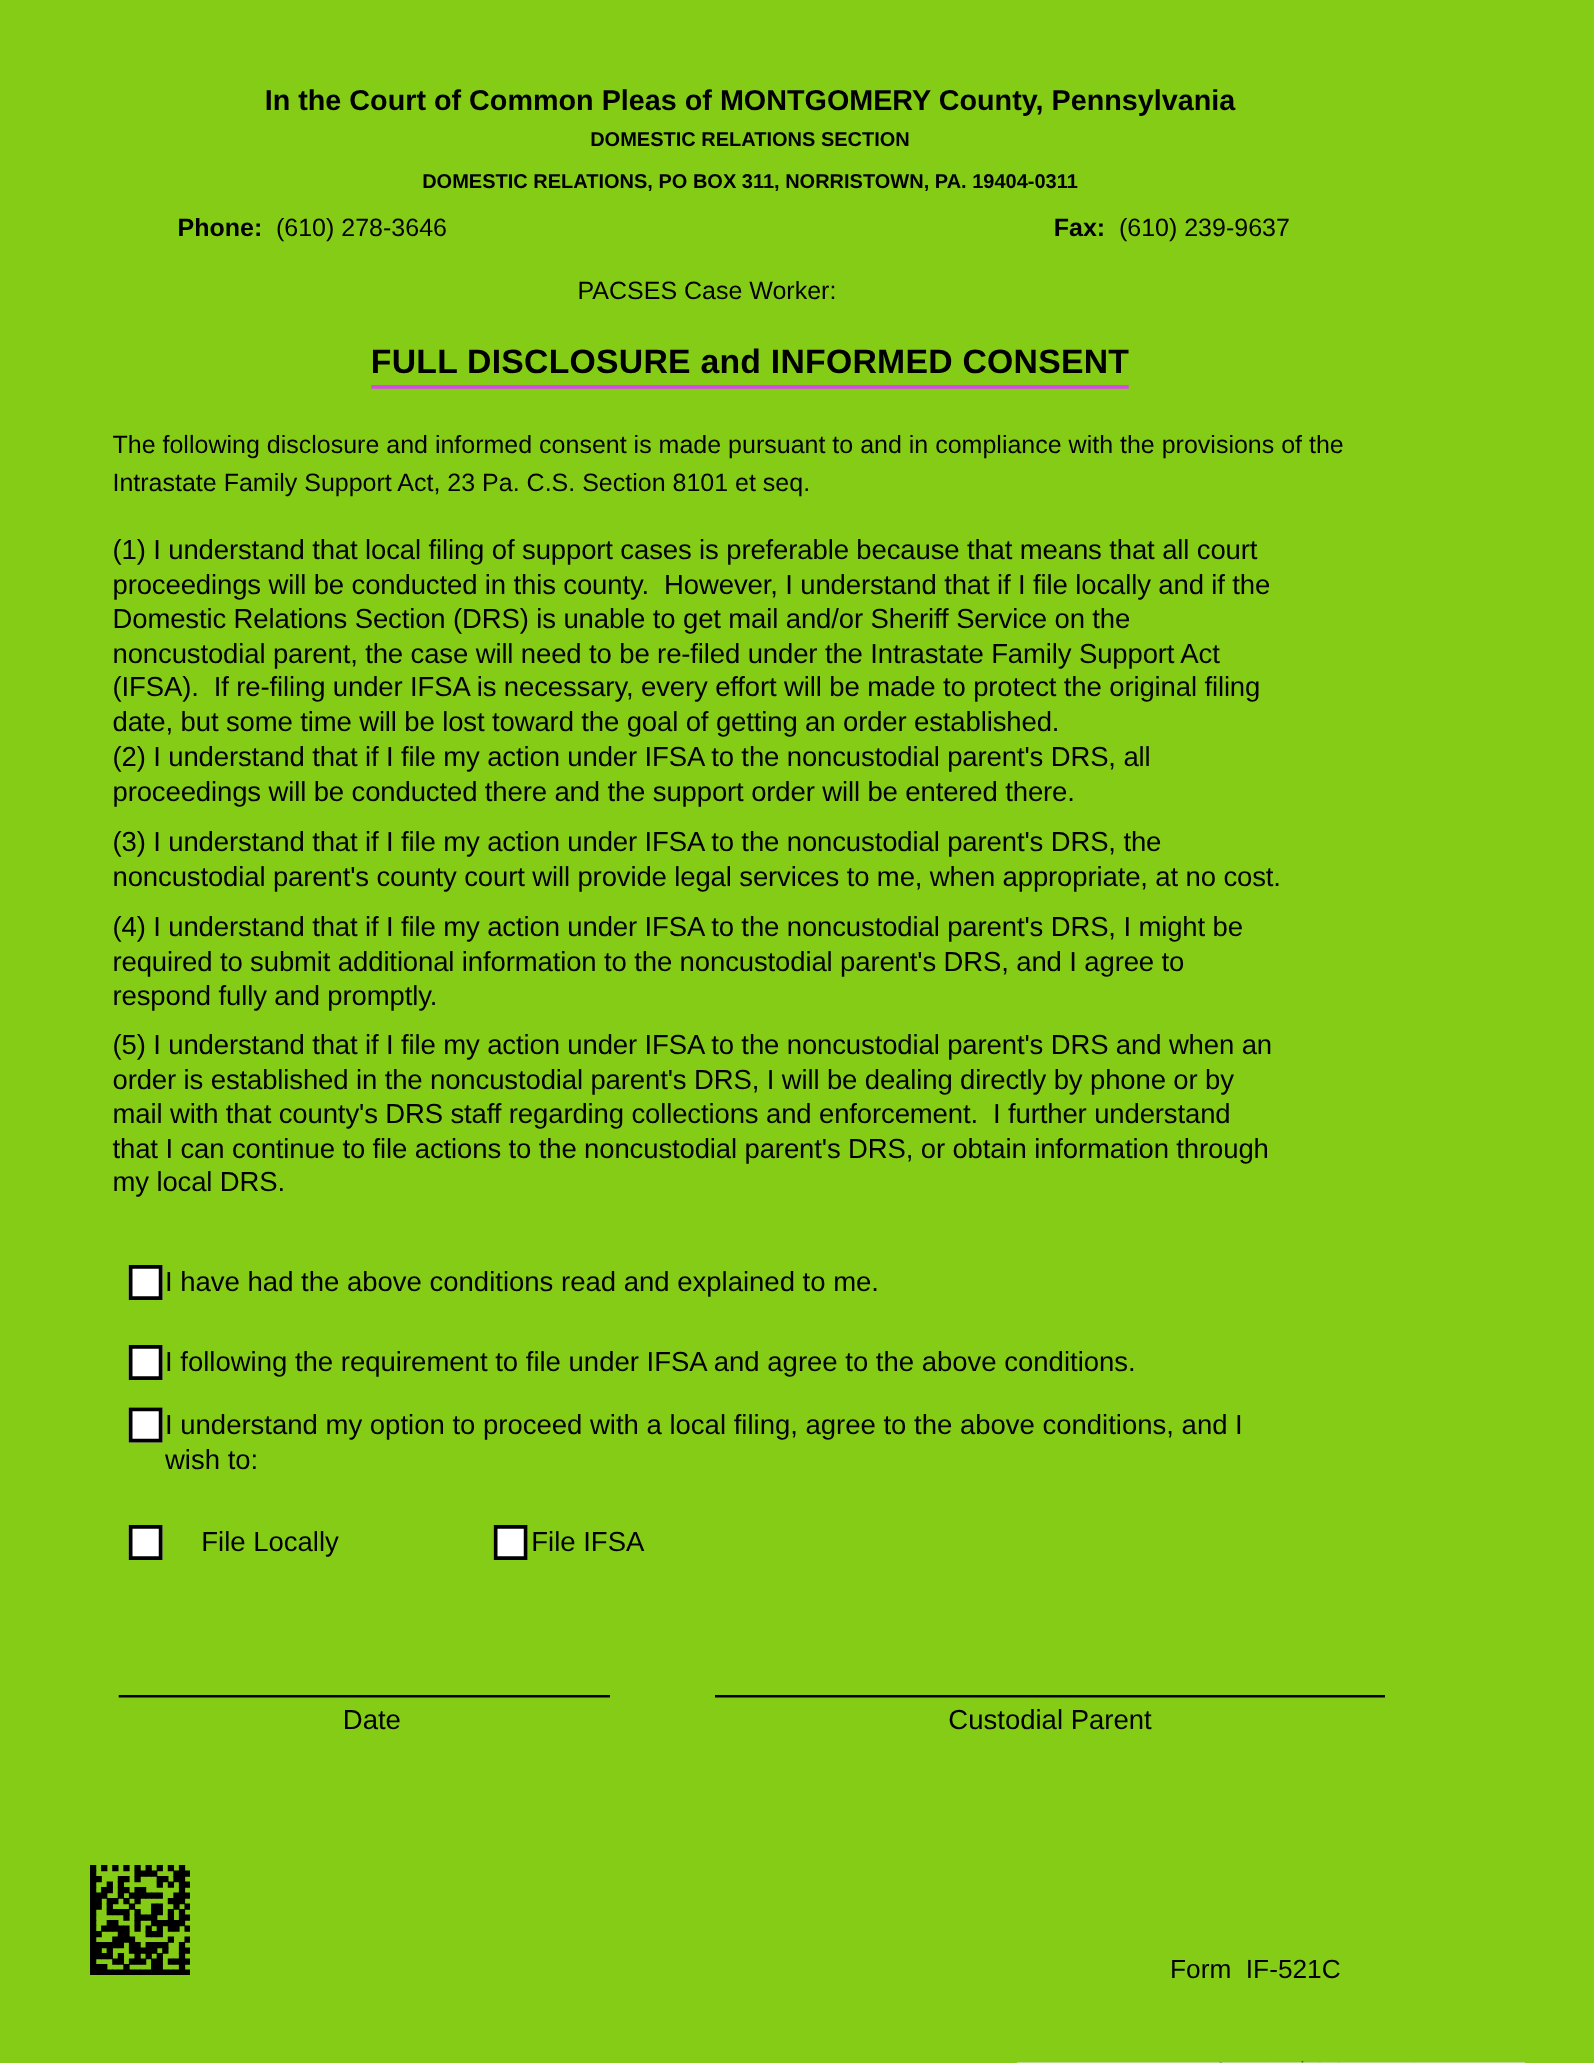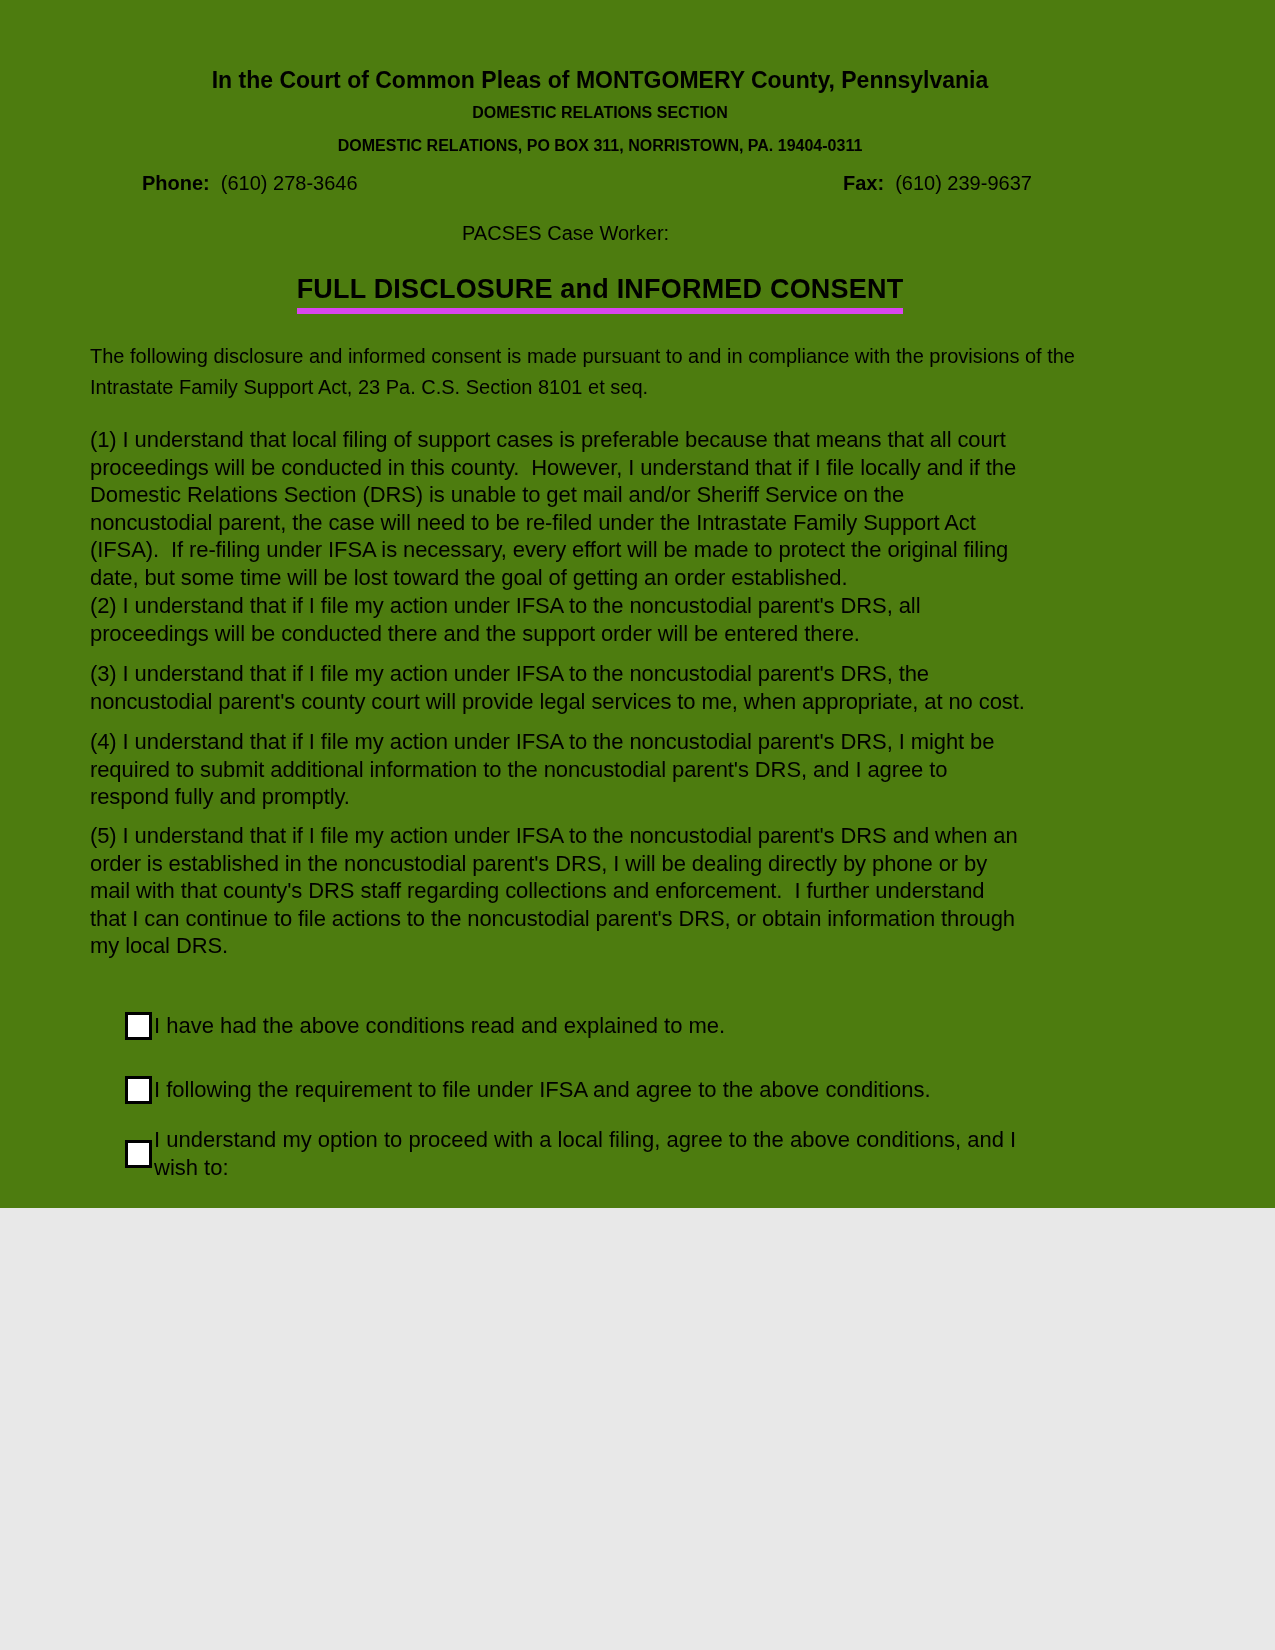--- a/index.html
+++ b/index.html
@@ -1,60 +1,60 @@
 <!DOCTYPE html>
 <html><head>
 <meta charset="utf-8">
 <style>
   html,body { margin:0; padding:0; background:#e8e8e8; }
   .page {
     position:relative;
-    width:1275px; height:1208px;
+    width:1275px; height:1650px;
     margin:0 auto;
-    background:#4d7c0f;
+    background:#84cc16;
     color:#000000;
     font-family:"Liberation Sans", sans-serif;
     overflow:hidden;
   }
   .abs { position:absolute; }
   .center-band { left:90px; width:1020px; text-align:center; }
   .court-line   { top:66px;  font-size:23px; font-weight:bold; line-height:28px; }
   .section-line { top:103px; font-size:16px; font-weight:bold; line-height:20px; }
   .address-line { top:136px; font-size:16px; font-weight:bold; line-height:20px; }
   .phone-row { top:172px; left:90px; width:1020px; height:26px; font-size:20px; }
   .phone-cell { position:absolute; left:52px; top:0; white-space:nowrap; }
   .fax-cell   { position:absolute; left:753px; top:0; white-space:nowrap; }
   .lbl-bold { font-weight:bold; }
   .lbl-val  { margin-left:11px; font-weight:normal; }
   .pacses { top:222px; left:462px; font-size:20px; white-space:nowrap; }
   .doc-title-wrap { top:274px; }
   .doc-title {
     display:inline-block;
     font-size:27px; font-weight:bold;
-    border-bottom:6px solid #d946ef;
+    border-bottom:3px solid #d946ef;
     padding-bottom:3px;
     letter-spacing:0.2px;
   }
   .intro {
     top:341px; left:90px; width:1045px;
     font-size:20px; line-height:31px;
     white-space:pre-wrap;
   }
   .para {
     left:90px; width:1050px;
     font-size:22px; line-height:27.5px;
     letter-spacing:-0.1px;
     white-space:pre-wrap;
   }
   .p1 { top:426px; }
   .p2 { top:592px; }
   .p3 { top:660px; }
   .p4 { top:728px; }
   .p5 { top:822px; }
-  .cb-row { left:103px; display:flex; align-items:center; font-size:22px;margin-left:22px; }
+  .cb-row { left:103px; display:flex; font-size:22px; }
   .cb-row1 { top:1012px; }
   .cb-row2 { top:1076px; }
   .cb-row3 { top:1126px; }
   .checkbox {
     flex:0 0 auto;
     width:21px; height:22px;
     border:3px solid #000;
     background:#fff;
     display:inline-block;
   }

